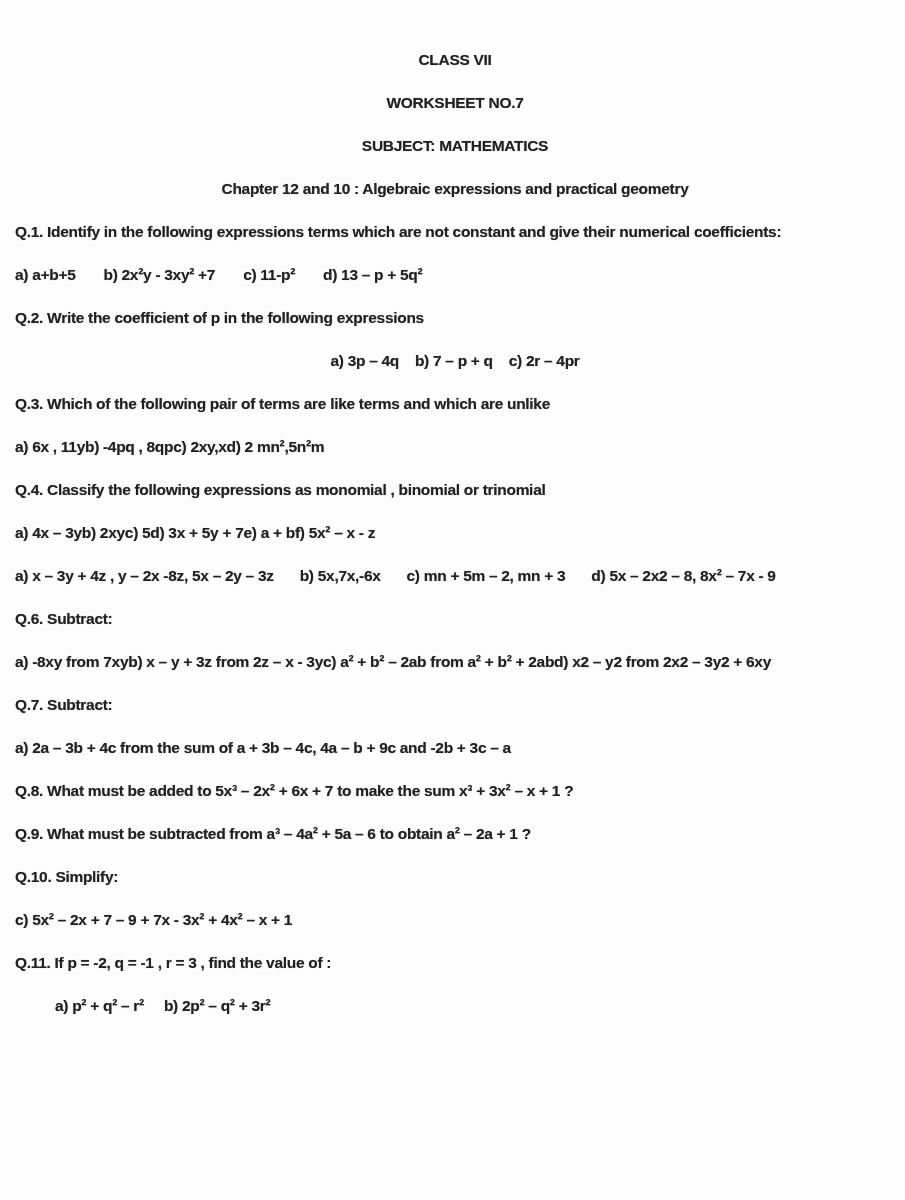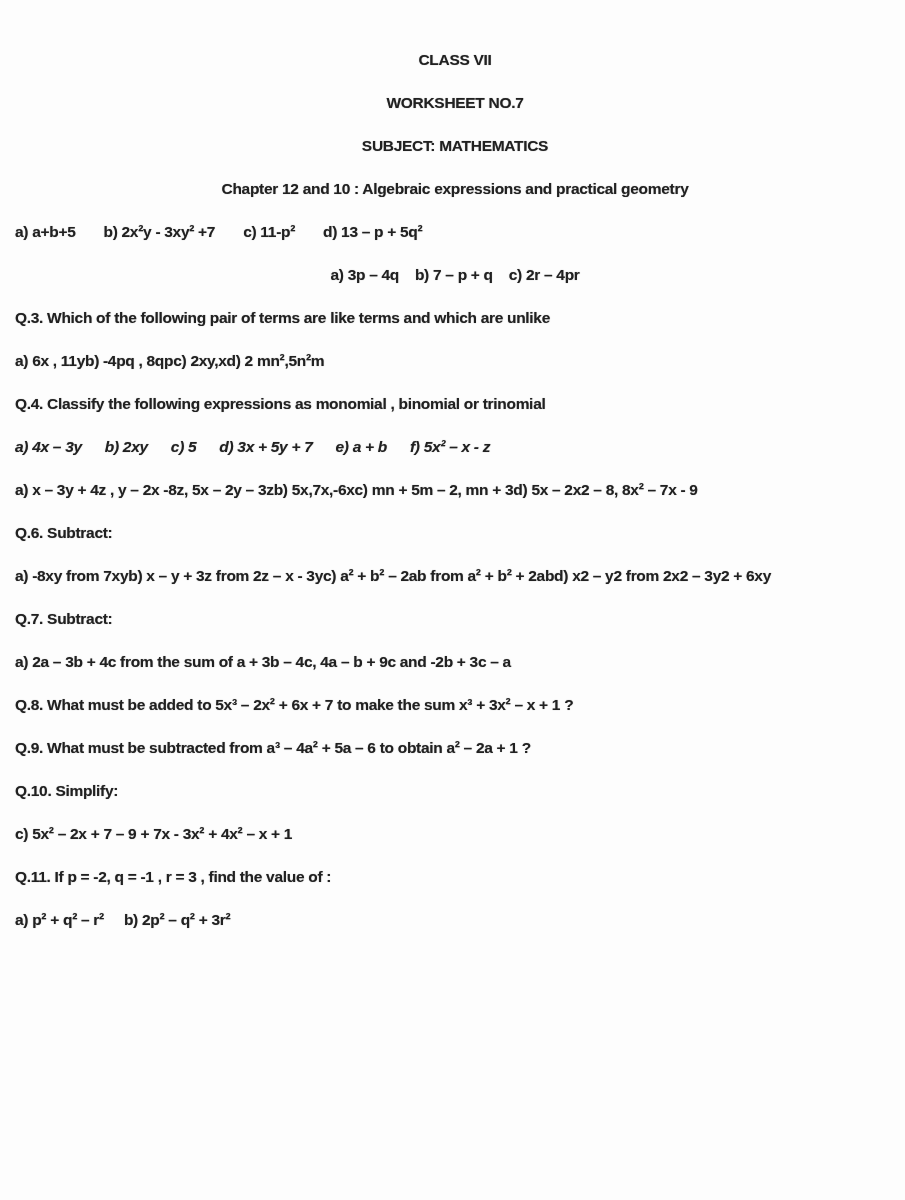--- a/index.html
+++ b/index.html
@@ -23,44 +23,46 @@
   }
   .line {
     height: 20px;
     line-height: 20px;
     margin: 0 0 23px 0;
     white-space: nowrap;
   }
   .center { text-align: center; }
   .opts { display: flex; align-items: baseline; }
   .opts span { white-space: nowrap; }
-  .g12 { gap: 23px; font-style: italic; }
+  .g12 { gap: 0; }
   .g14 { gap: 0; }
   .g16 { gap: 16px; justify-content: center; }
-  .g20 { gap: 20px; }
-  .g26 { }
+  .g20 { gap: 20px; margin-left: 40px; }
+  .g26 { gap: 26px; }
   .g28 { gap: 28px; margin-top: 10px; }
 </style>
 </head>
 <body>
 
 <div class="page">
 
   <p class="line center">CLASS VII</p>
   <p class="line center">WORKSHEET NO.7</p>
   <p class="line center">SUBJECT: MATHEMATICS</p>
   <p class="line center">Chapter 12 and 10 : Algebraic expressions and practical geometry</p>
 
+  <p class="line">Q.1. Identify in the following expressions terms which are not constant and give their numerical coefficients:</p>
   <p class="line opts g28">
     <span>a) a+b+5</span>
     <span>b) 2x²y - 3xy² +7</span>
     <span>c) 11-p²</span>
     <span>d) 13 – p + 5q²</span>
   </p>
 
+  <p class="line">Q.2. Write the coefficient of p in the following expressions</p>
   <p class="line opts g16">
     <span>a) 3p – 4q</span>
     <span>b) 7 – p + q</span>
     <span>c) 2r – 4pr</span>
   </p>
 
   <p class="line">Q.3. Which of the following pair of terms are like terms and which are unlike</p>
   <p class="line opts g14">
     <span>a) 6x , 11y</span>
     <span>b) -4pq , 8qp</span>

